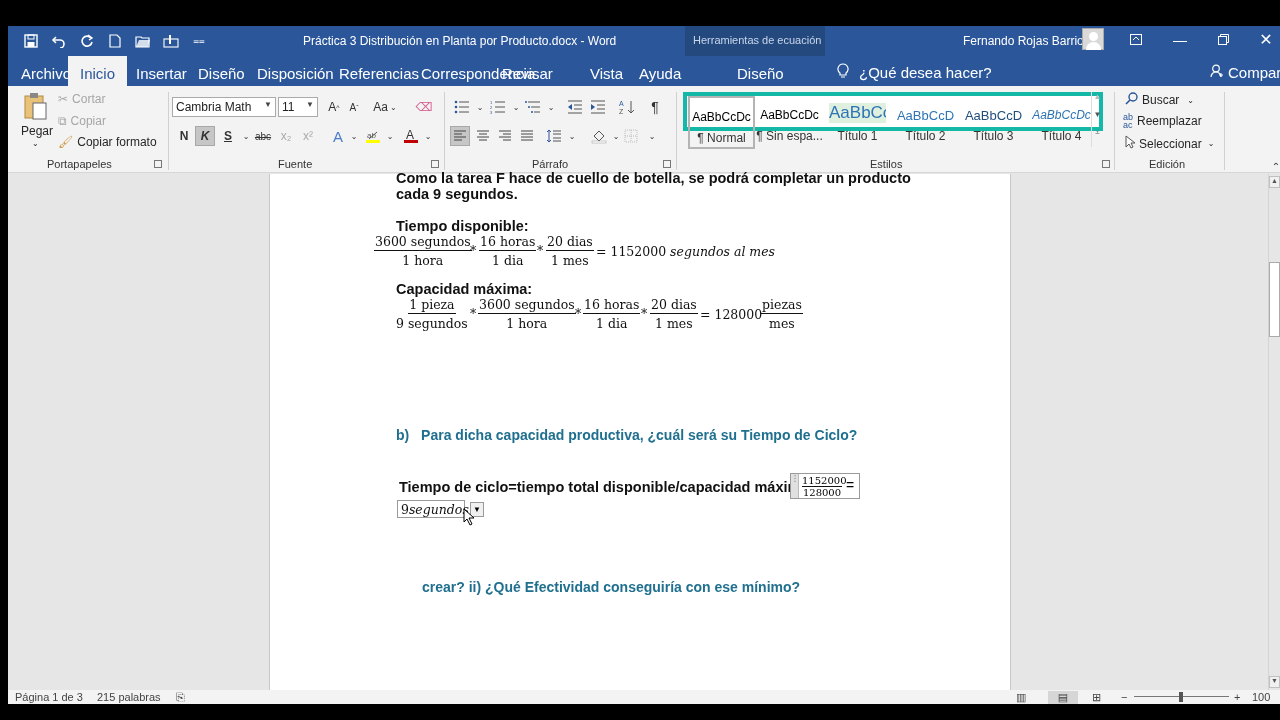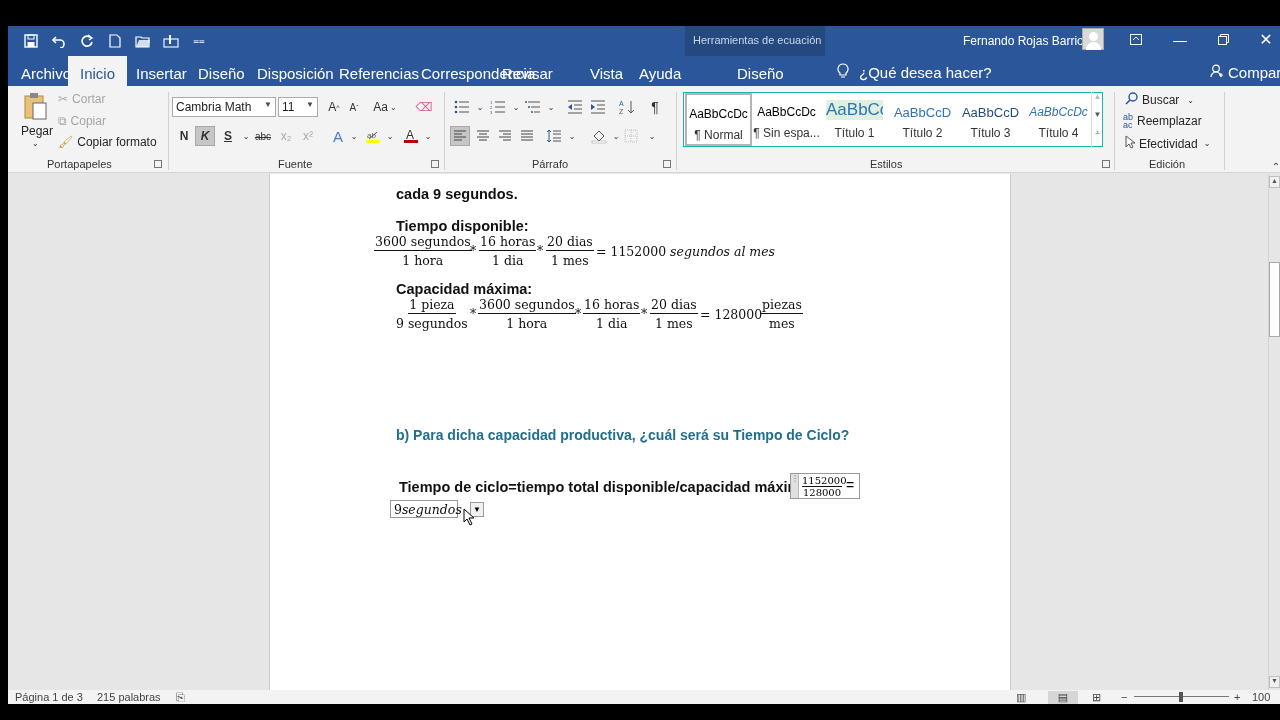--- a/index.html
+++ b/index.html
@@ -30,21 +30,21 @@
   .ribbon { position: absolute; left: 0; top: 60px; width: 1272px; height: 87px; background: #f3f3f3; border-bottom: 1px solid #d6d6d6; color: #333; font-size: 11px; }
   .group-label { position: absolute; top: 72px; font-size: 11px; color: #333; }
   .launcher { position: absolute; top: 74px; width: 8px; height: 8px; border: 1px solid #777; font-size: 6px; }
   .vsep { position: absolute; top: 6px; height: 78px; width: 1px; background: #d0d0d0; }
   .btn-sm { position: absolute; font-size: 12px; color: #262626; display: flex; align-items: center; gap: 4px; }
   .btn-sm.disabled { color: #a6a6a6; }
   .combo { position: absolute; top: 11px; height: 20px; background: #fff; border: 1px solid #aaa; font-size: 12px; padding: 2px 3px; color: #222; }
   .combo .arr { position: absolute; right: 3px; top: 2px; font-size: 8px; color: #444; }
   .icon-btn { position: absolute; display: inline-flex; align-items: center; justify-content: center; font-size: 12px; color: #333; width: 20px; height: 20px; }
   .icon-btn.pressed { background: #c6c6c6; border: 1px solid #a8a8a8; }
-  .styles-box { position: absolute; left: 675px; top: 6px; width: 420px; height: 55px; background: #fff; border: 1px solid #14b8a6; }
+  .styles-box { position: absolute; left: 675px; top: 6px; width: 420px; height: 39px; background: #fff; border: 4px solid #14b8a6; }
   .style { position: absolute; top: 0; width: 67px; height: 53px; text-align: center; }
   .style.selected { border: 2px solid #b4b4b4; }
   .style .sample { position: absolute; left: 0; right: 0; top: 12px; font-size: 12px; white-space: nowrap; overflow: hidden; }
   .style .name { position: absolute; left: 0; right: 0; top: 33px; font-size: 12px; color: #333; white-space: nowrap; }
   .style-scroll { position: absolute; left: 1083px; top: 6px; width: 12px; height: 55px; border-left: 1px solid #ddd; font-size: 8px; color: #555; text-align: center; }
 
   
   .docarea { position: absolute; left: 0; top: 148px; width: 1260px; height: 516px; background: #e6e6e6; }
   .page { position: absolute; left: 261px; top: 0; width: 742px; height: 516px; background: #fff; border-left: 1px solid #c8c8c8; border-right: 1px solid #c8c8c8; }
   .ptext { position: absolute; font-family: "Liberation Sans", sans-serif; font-weight: bold; font-size: 14.5px; color: #111; white-space: nowrap; }
@@ -106,20 +106,21 @@
           </svg>
       </span>
       <span>
         <svg width="16" height="14" viewBox="0 0 16 14">
             <rect x="1" y="5" width="14" height="8" fill="none" stroke="#fff" stroke-width="1.1"></rect>
             <rect x="6" y="1" width="2" height="9" fill="#fff"></rect>
           </svg>
       </span>
       <span style="font-size:10px">⩵</span>
     </div>
+    <div class="doc-title">Práctica 3 Distribución en Planta por Producto.docx  -  Word</div>
     <div class="context-tools"></div>
     <div class="context-label">Herramientas de ecuación</div>
     <div class="user-name">Fernando Rojas Barrio</div>
     <div class="avatar"></div>
     <div class="winbtn" style="left:1118px">
       <svg width="12" height="11" viewBox="0 0 12 11">
           <rect x="0.5" y="0.5" width="11" height="10" fill="none" stroke="#fff"></rect>
           <path d="M3 6 L6 3 L9 6" fill="none" stroke="#fff"></path>
         </svg>
     </div>
@@ -383,31 +384,32 @@
       <div class="btn-sm" style="left:1115px; top:27px">
         <span style="font-size:9px; color:#2b579a; line-height:8px">ab<br>ac</span>
         <span>Reemplazar</span>
       </div>
       <div class="btn-sm" style="left:1117px; top:49px">
         <span>
           <svg width="10" height="14" viewBox="0 0 10 14">
               <path d="M1 1 V12 L4 9 L6 13 L8 12 L6 8 H10 Z" fill="#fff" stroke="#555"></path>
             </svg>
         </span>
-        <span>Efectividad</span>
+        <span>Seleccionar</span>
           <span style="font-size:8px; margin-left:2px">⌄</span>
       </div>
       <div class="group-label" style="left:1141px">Edición</div>
       <div class="vsep" style="left:1216px"></div>
       <div class="icon-btn" style="left:1258px; top:70px; font-size:10px">⌃</div>
     </div>
   </div>
 
   <div class="docarea">
     <div class="page">
+      <div class="ptext" style="left:126px; top:-4px">Como la tarea F hace de cuello de botella, se podrá completar un producto</div>
       <div class="ptext" style="left:126px; top:12px">cada 9 segundos.</div>
 
       <div class="ptext" style="left:126px; top:44px">Tiempo disponible:</div>
       <div class="math">
         <div class="frac" style="left:104px; top:60px">
           <span class="num"><span>3600 segundos</span></span>
           <span class="den">1 hora</span>
         </div>
         <div class="op" style="left:200px; top:69px">*</div>
         <div class="frac" style="left:209px; top:60px">
@@ -448,44 +450,45 @@
         </div>
         <div class="op" style="left:430px; top:133px">= 128000</div>
         <div class="frac" style="left:491px; top:123px">
           <span class="num">piezas</span>
           <span class="den">mes</span>
         </div>
       </div>
 
       <div class="heading" style="left:126px; top:253px">
         <span>b)</span>
-        <span style="">Para dicha capacidad productiva, ¿cuál será su Tiempo de Ciclo?</span>
+        <span style="margin-left:8px">Para dicha capacidad productiva, ¿cuál será su Tiempo de Ciclo?</span>
       </div>
 
       <div class="ptext" style="left:129px; top:305px">Tiempo de ciclo=tiempo total disponible/capacidad máxima</div>
       <div class="eqbox" style="left:520px; top:299px; width:70px; height:26px">
         <div class="eqhandle">⋮</div>
         <div style="position:absolute; left:11px; top:1px; font-family:'DejaVu Serif',serif; font-size:10px; text-align:center; width:40px">
           <div style="border-bottom:1px solid #111">1152000</div>
           <div>128000</div>
         </div>
         <div style="position:absolute; left:55px; top:3px; font-size:14px">=</div>
       </div>
-      <div class="eqbox" style="left:120px; top:326px; width:68px; height:18px">
+      <div class="eqbox" style="left:127px; top:326px; width:68px; height:18px">
         <span class="math" style="position:absolute; left:3px; top:1px; font-size:12.5px">
           <span>9</span><i class="v">segundos</i>
         </span>
       </div>
       <div class="eqbox" style="left:200px; top:328px; width:14px; height:15px; background:#f0f0f0; font-size:8px; text-align:center; line-height:14px">▼</div>
       <div style="position:absolute; left:193px; top:334px">
         <svg width="12" height="18" viewBox="0 0 12 18">
             <path d="M1 1 V14 L4 11 L7 17 L9 16 L6 10 H11 Z" fill="#fff" stroke="#000"></path>
           </svg>
       </div>
 
+      <div class="heading" style="left:152px; top:405px">crear? ii) ¿Qué Efectividad conseguiría con ese mínimo?</div>
     </div>
   </div>
 
   <div class="vscroll">
     <div class="up" style="top:2px">▲</div>
     <div class="thumb"></div>
     <div class="down" style="top:502px">▼</div>
   </div>
 
   <div class="statusbar">

